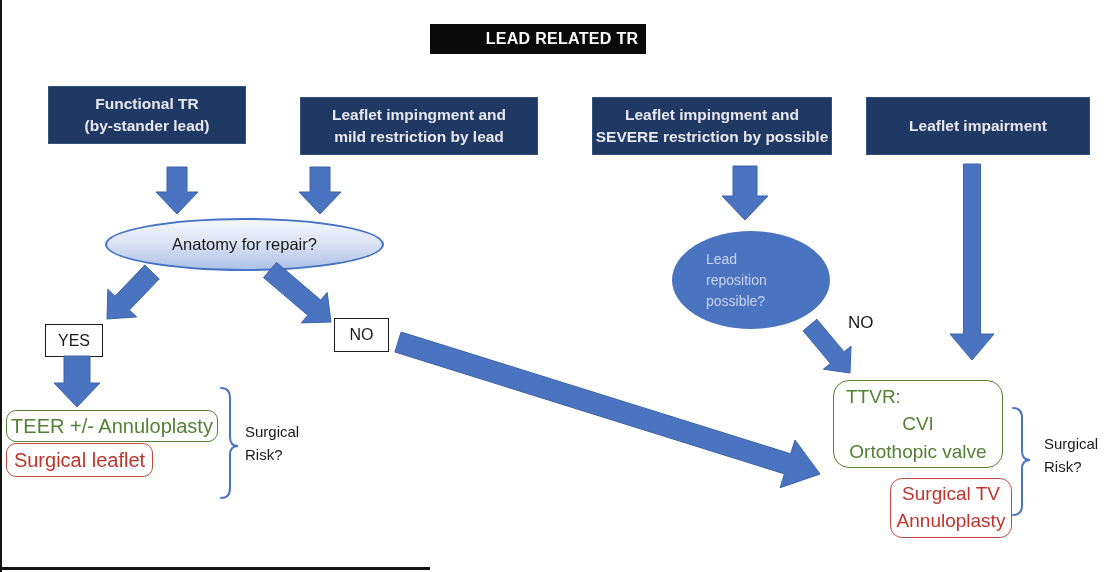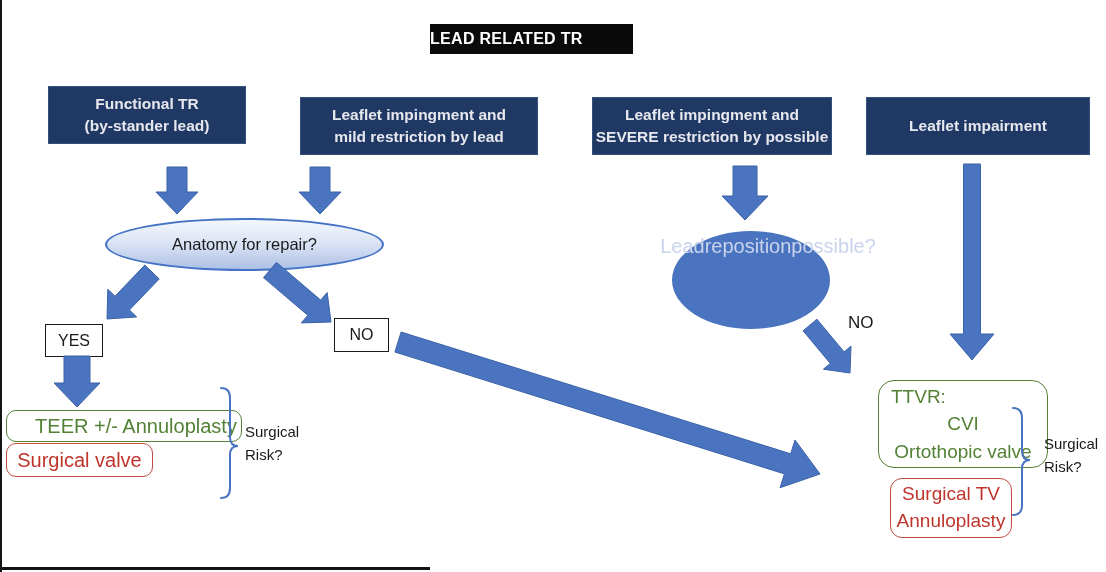--- a/index.html
+++ b/index.html
@@ -4,73 +4,74 @@
 <style>
   html,body{margin:0;padding:0;background:#fff;}
   #canvas{
     position:relative;width:1106px;height:572px;background:#fff;overflow:hidden;
     font-family:"Liberation Sans","DejaVu Sans",sans-serif;
   }
   .frame-left{position:absolute;left:0;top:0;width:2px;height:572px;background:#141414;}
   .frame-bottom{position:absolute;left:0;top:567px;width:430px;height:3px;background:#141414;}
 
   .title-box{
-    position:absolute;left:430px;top:24px;width:203px;height:30px;background:#0a0a0a;
-    color:#fff;font-weight:bold;font-size:16px;display:flex;align-items:center;justify-content:flex-start;
+    position:absolute;left:430px;top:24px;width:168px;height:30px;background:#0a0a0a;
+    color:#fff;font-weight:bold;font-size:16px;display:flex;align-items:center;justify-content:center;
     letter-spacing:.3px;
+    padding-left:48px;
   }
   .branch-box{
     position:absolute;height:56px;background:#1f3864;border:1px solid #33517f;
     color:#e7e8ee;font-weight:bold;font-size:15.5px;line-height:1.4;
     display:flex;flex-direction:column;align-items:center;justify-content:center;text-align:center;
   }
   #branch-0{left:48px;top:86px;width:196px;}
   #branch-1{left:300px;top:97px;width:236px;}
   #branch-2{left:592px;top:97px;width:238px;}
   #branch-3{left:866px;top:97px;width:222px;}
 
   .anatomy-ellipse{
     position:absolute;left:105px;top:218px;width:275px;height:49px;border-radius:50%;
     border:2px solid #4472c4;background:linear-gradient(#f4f7fc 0%,#dce5f5 45%,#aec1e6 100%);
     display:flex;align-items:center;justify-content:center;
     color:#1a1a1a;font-size:16.5px;
   }
   .reposition-circle{
     position:absolute;left:672px;top:231px;width:158px;height:98px;border-radius:50%;
-    background:#4a74c0;color:#c9d3ec;font-size:20px;line-height:1.5;
-    display:flex;flex-direction:row;justify-content:center;
+    background:#4a74c0;color:#c9d3ec;font-size:14px;line-height:1.5;
+    display:flex;flex-direction:column;justify-content:center;
     padding-left:34px;box-sizing:border-box;
   }
   .yn-box{
     position:absolute;background:#fff;border:1.5px solid #1a1a1a;color:#1a1a1a;
     font-size:16px;display:flex;align-items:center;justify-content:center;
   }
   #yes-box{left:45px;top:324px;width:56px;height:31px;}
   #no-box{left:334px;top:318px;width:53px;height:32px;}
   .no-label{
     position:absolute;left:848px;top:313px;color:#1a1a1a;font-size:17px;
   }
   .outcome-green{
-    border:1.5px solid #538135;color:#538135;background:#fff;padding-left:24px;
+    border:1.5px solid #538135;color:#538135;background:#fff;
   }
   .outcome-red{
     border:1.5px solid #bf4a42;color:#bf352c;background:#fff;
   }
   #teer-box{
     position:absolute;left:6px;top:410px;width:210px;height:30px;border-radius:10px;
     font-size:20px;display:flex;align-items:center;justify-content:center;white-space:nowrap;
   }
   #surgical-repair-box{
     position:absolute;left:6px;top:443px;width:145px;height:32px;border-radius:10px;
     font-size:20px;display:flex;align-items:center;justify-content:center;white-space:nowrap;
   }
   #ttvr-box{
     position:absolute;left:833px;top:380px;width:170px;height:88px;border-radius:16px;
     font-size:19px;line-height:1.45;display:flex;flex-direction:column;justify-content:center;
-    padding:2px 0;box-sizing:border-box;margin-left:45px;
+    padding:2px 0;box-sizing:border-box;
   }
   #ttvr-box .l1{text-align:left;padding-left:12px;}
   #ttvr-box .lc{text-align:center;}
   #surgical-tv-box{
     position:absolute;left:864px;top:478px;width:120px;height:58px;border-radius:12px;
     font-size:19px;line-height:1.4;display:flex;flex-direction:column;align-items:center;justify-content:center;margin-left:26px;
   }
   .risk-label{
     position:absolute;color:#1a1a1a;font-size:15px;line-height:1.55;
   }
@@ -121,21 +122,21 @@
   </div>
   <div class="yn-box" id="no-box">
     <span>NO</span>
   </div>
   <div class="no-label">NO</div>
 
   <div id="teer-box" class="outcome-green">
     <span>TEER +/- Annuloplasty</span>
   </div>
   <div id="surgical-repair-box" class="outcome-red">
-    <span>Surgical valve</span>
+    <span>Surgical leaflet</span>
   </div>
 
   <div id="ttvr-box" class="outcome-green">
     <div class="l1">TTVR:</div>
     <div class="lc">CVI</div>
     <div class="lc">Ortothopic valve</div>
   </div>
   <div id="surgical-tv-box" class="outcome-red">
     <div>Surgical TV</div>
     <div>Annuloplasty</div>

